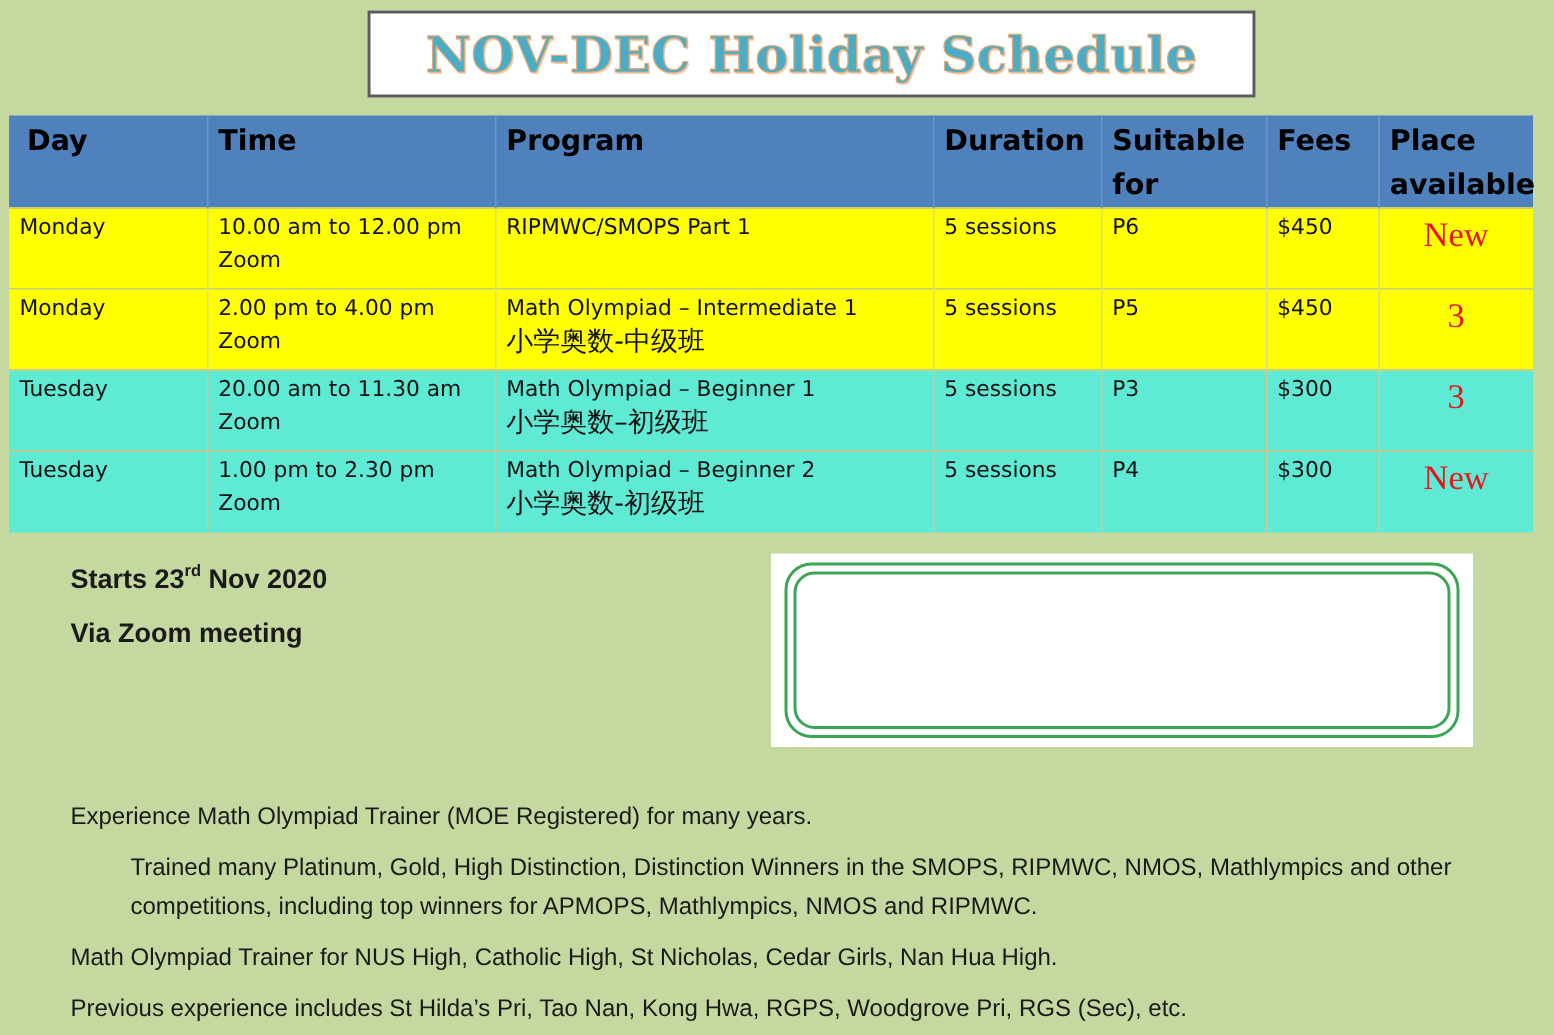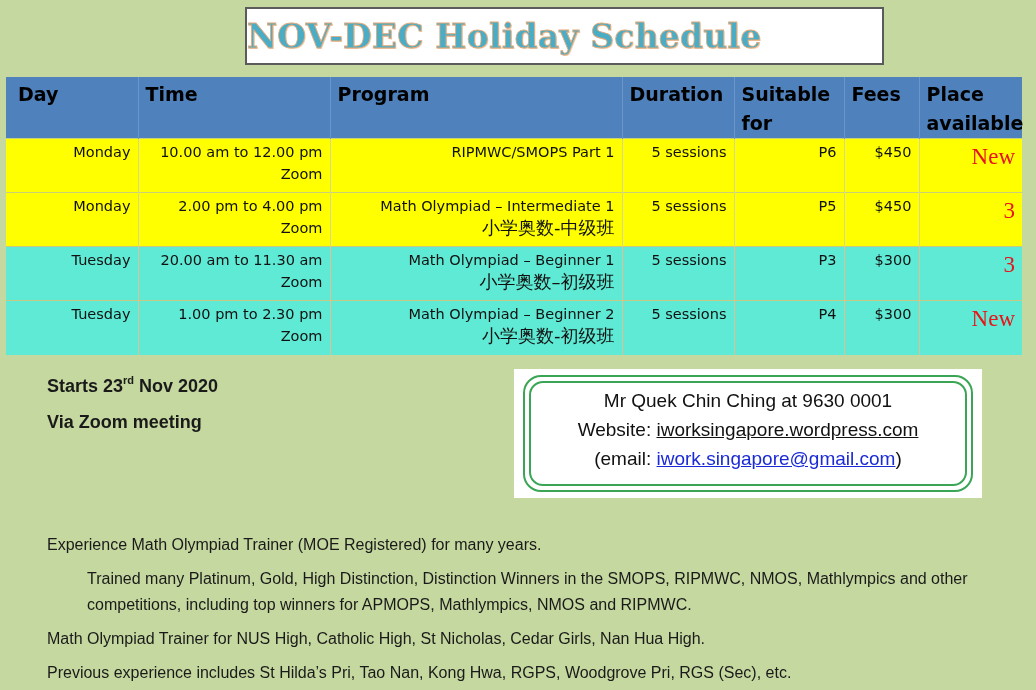--- a/index.html
+++ b/index.html
@@ -4,23 +4,23 @@
 <style>
   html, body { margin: 0; padding: 0; }
   body {
     width: 1036px; height: 690px; overflow: hidden;
     background: #c5d89f;
     position: relative;
     font-family: "Liberation Sans", sans-serif;
     color: #111;
   }
   .title-box {
-    position: absolute; left: 245px; top: 7px; width: 639px; height: 58px;
+    position: absolute; left: 245px; top: 7px; width: 592px; height: 58px;
     background: #ffffff; border: 2px solid #5b5b5b; box-sizing: border-box;
-    display: flex; align-items: center; justify-content: flex-start;
+    display: flex; align-items: center; justify-content: center;
   }
   .title-text {
     font-family: "DejaVu Serif", serif; font-weight: bold; font-size: 33px;
     color: #4bacc6; letter-spacing: 0.2px;
     -webkit-text-stroke: 0.8px #e3a978;
     text-shadow: 1px 1px 0 #f1d2b6;
   }
   table.schedule {
     position: absolute; left: 6px; top: 77px; width: 1016px;
     border-collapse: collapse; table-layout: fixed;
@@ -29,21 +29,21 @@
   table.schedule th {
     background: #4f81bd; color: #000000; font-weight: bold; text-align: left;
     vertical-align: top; font-size: 19px; line-height: 29px;
     padding: 3px 7px 0 7px; height: 57px; box-sizing: border-box;
     border-left: 1px solid #6a96c9;
   }
   table.schedule th:first-child { padding-left: 12px; border-left: none; }
   table.schedule td {
     font-size: 14.5px; line-height: 22px; vertical-align: top;
     padding: 2px 7px 0 7px; height: 54px; box-sizing: border-box;
-    border-top: 1px solid #c8d07c; border-left: 1px solid #d6d98a; text-align: right;
+    border-top: 1px solid #c8d07c; border-left: 1px solid #d6d98a;
   }
   table.schedule td:first-child { border-left: none; }
   tr.yellow td { background: #ffff00; }
   tr.peach td { background: #5eead4; border-left-color: #e0c08e; }
   tr.peach td { border-top-color: #c9c984; }
   td.place {
     font-family: "Liberation Serif", serif; color: #e8141a !important;
     font-size: 23px !important; text-align: center; line-height: 30px !important;
     padding-top: 3px !important;
   }
@@ -141,25 +141,20 @@
 </table>
 
 <div class="info-block">
   <div><span>Starts 23</span><sup>rd</sup><span> Nov 2020</span></div>
   <div>Via Zoom meeting</div>
 </div>
 
 <div class="contact-outer">
   <div class="contact-ring1"></div>
   <div class="contact-ring2"></div>
-  <div class="contact-text">
-    <div>Mr Quek Chin Ching at 9630 0001</div>
-    <div><span>Website: </span><span class="site">iworksingapore.wordpress.com</span></div>
-    <div><span>(email: </span><span class="mail">iwork.singapore@gmail.com</span><span>)</span></div>
-  </div>
 </div>
 
 <div class="bio">
   <p>Experience Math Olympiad Trainer (MOE Registered) for many years.</p>
   <p class="two">Trained many Platinum, Gold, High Distinction, Distinction Winners in the SMOPS, RIPMWC, NMOS, Mathlympics and other competitions, including top winners for APMOPS, Mathlympics, NMOS and RIPMWC.</p>
   <p>Math Olympiad Trainer for NUS High, Catholic High, St Nicholas, Cedar Girls, Nan Hua High.</p>
   <p>Previous experience includes St Hilda’s Pri, Tao Nan, Kong Hwa, RGPS, Woodgrove Pri, RGS (Sec), etc.</p>
 </div>
 
 </body></html>

